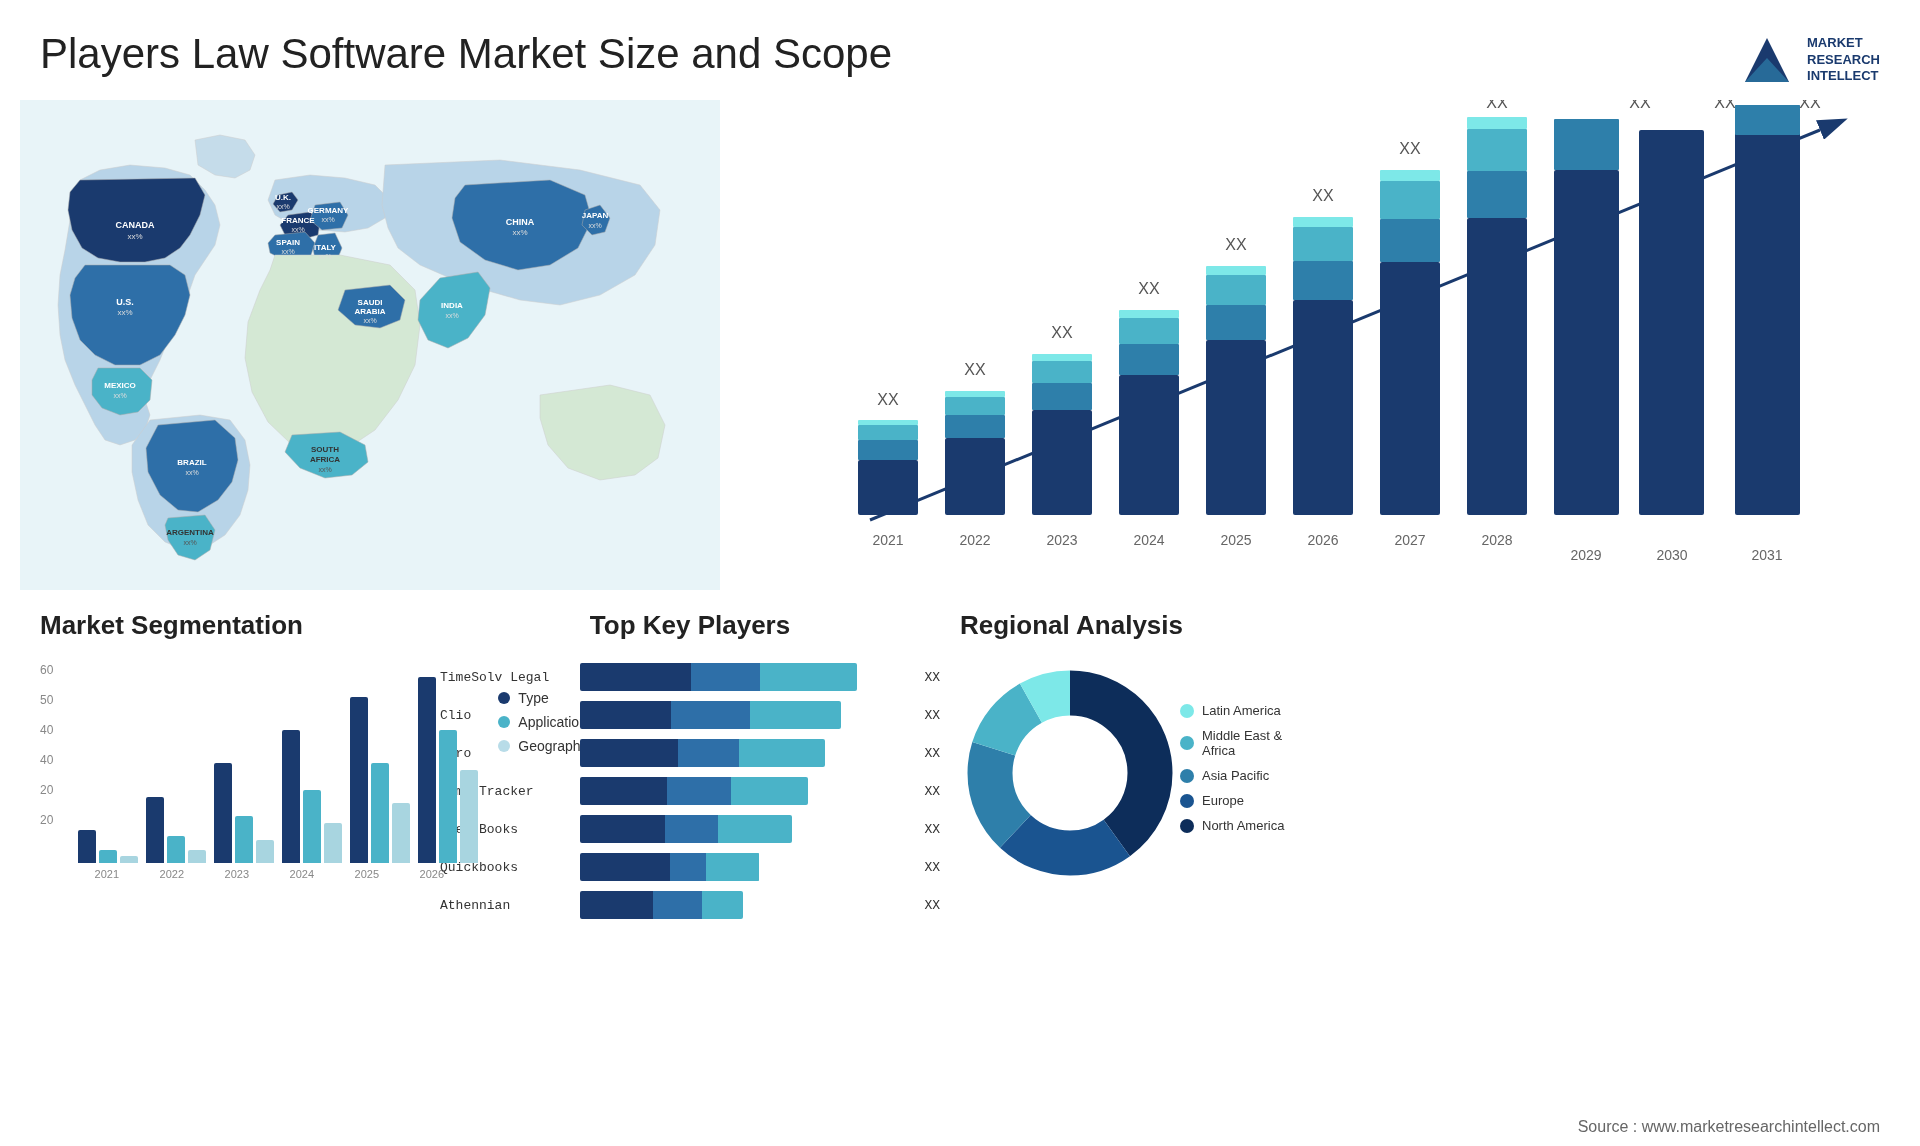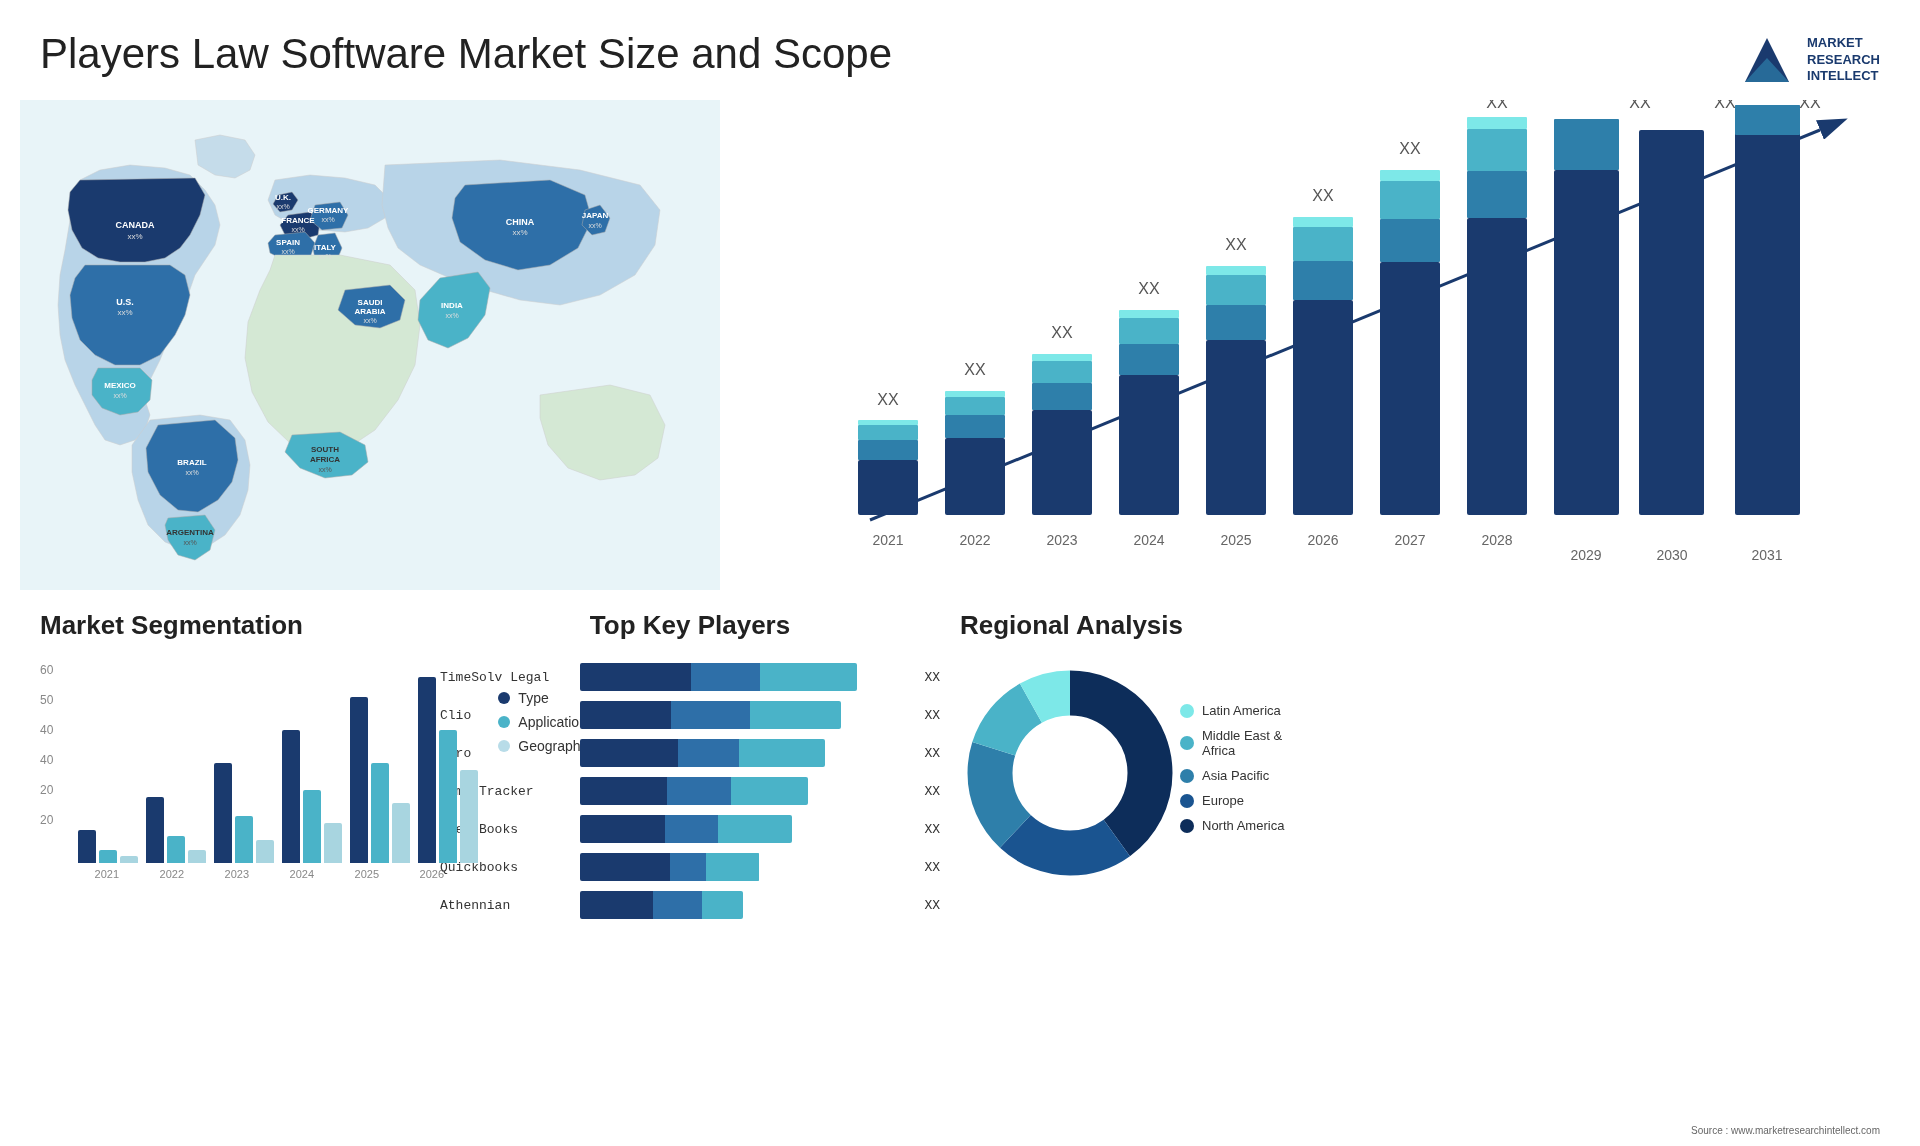--- a/index.html
+++ b/index.html
@@ -211,21 +211,21 @@
       height: 14px;
       border-radius: 50%;
       flex-shrink: 0;
     }
 
     
     .source {
       position: absolute;
       bottom: 10px;
       right: 40px;
-      font-size: 10px;
+      font-size: 16px;
       color: #666;
     }
 
     
     .growth-chart-section {
       flex: 1;
       padding-left: 20px;
       height: 490px;
     }
   </style>

